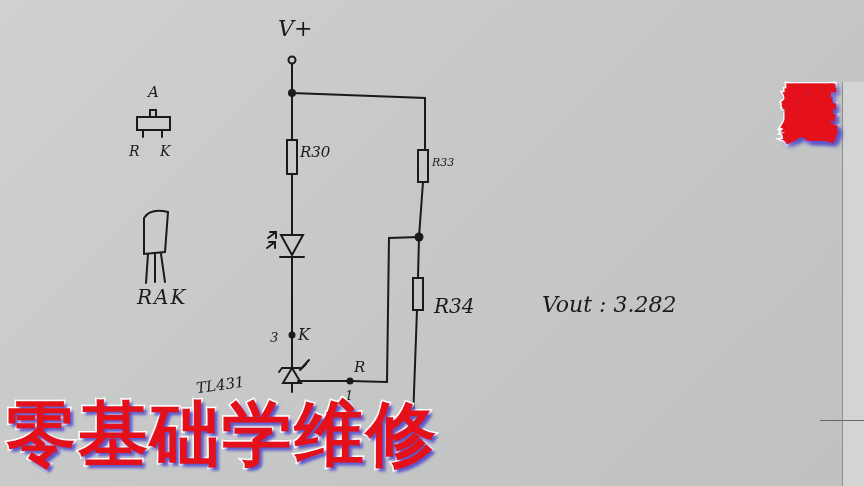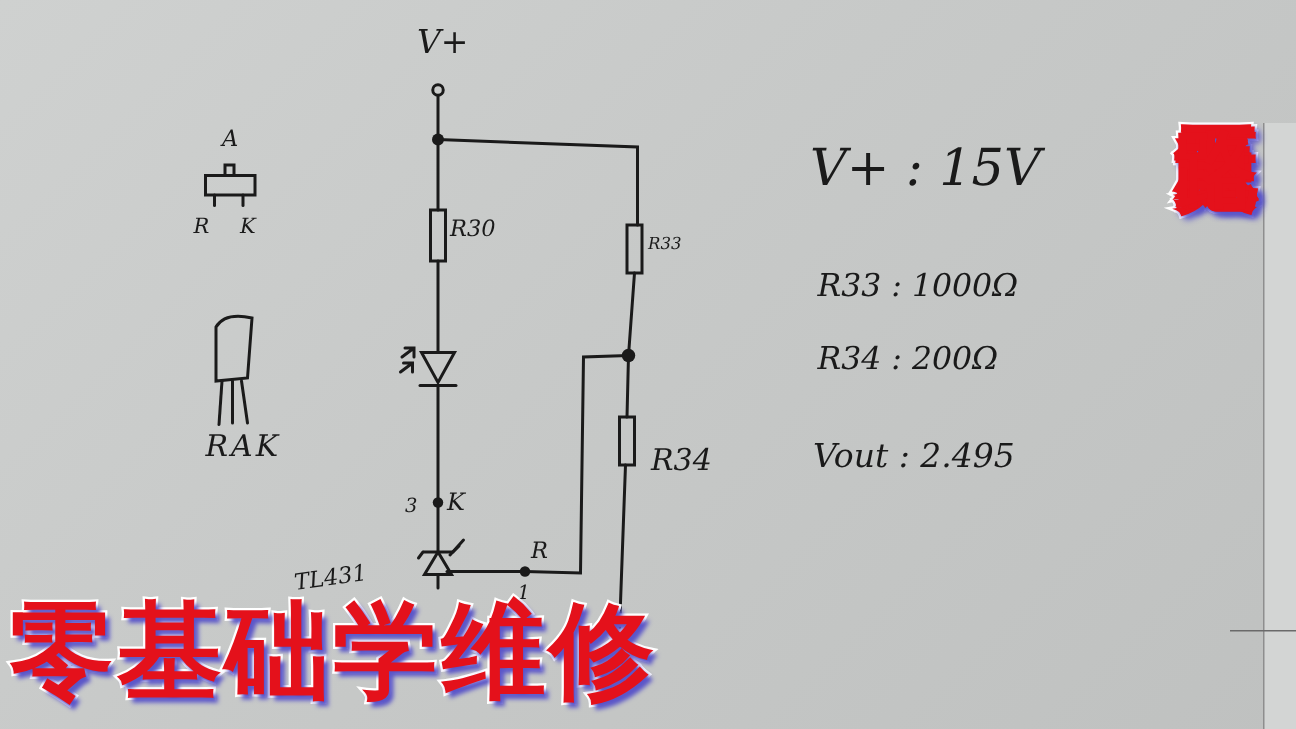--- a/index.html
+++ b/index.html
@@ -99,24 +99,21 @@
   <span class="hand" style="left:298px;top:325px;font-size:16px">K</span>
   <span class="hand" style="left:354px;top:358px;font-size:15px">R</span>
   <span class="hand" style="left:345px;top:388px;font-size:13px">1</span>
   <span class="hand" style="left:196px;top:376px;font-size:15px;transform:rotate(-8deg)">TL431</span>
 
   <span class="hand" style="left:148px;top:83px;font-size:15px">A</span>
   <span class="hand" style="left:129px;top:143px;font-size:14px">R</span>
   <span class="hand" style="left:160px;top:143px;font-size:14px">K</span>
   <span class="hand" style="left:137px;top:285px;font-size:20px;letter-spacing:2px">RAK</span>
 
-  <span class="hand" style="left:540px;top:92px;font-size:34px">V+ : 15V</span>
-  <span class="hand" style="left:545px;top:178px;font-size:21px">R33 : 1000Ω</span>
-  <span class="hand" style="left:545px;top:227px;font-size:21px">R34 : 200Ω</span>
-  <span class="hand" style="left:542px;top:292px;font-size:22px">Vout : 2.495</span>
+  <span class="hand" style="left:542px;top:292px;font-size:22px">Vout : 3.282</span>
 
   <div class="right-panel"></div>
   <div class="edge-line" style="left:820px;top:420px;width:44px;height:1px"></div>
   <span class="hand" style="left:896px;top:450px;font-size:12px;font-style:normal">IC</span>
 
   <div class="title-vertical">开关电源稳压电路</div>
   <div class="title-bottom">零基础学维修</div>
 </div>
 
 </body></html>

